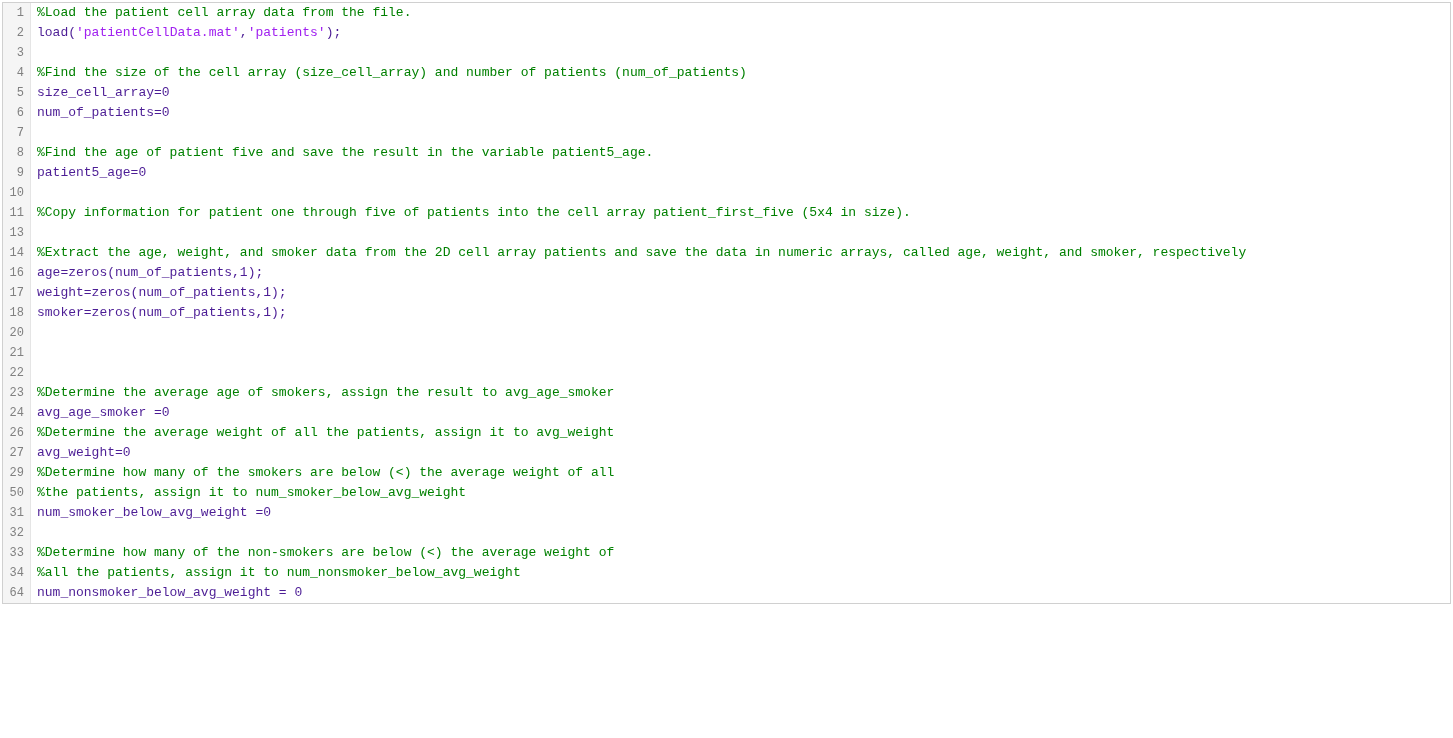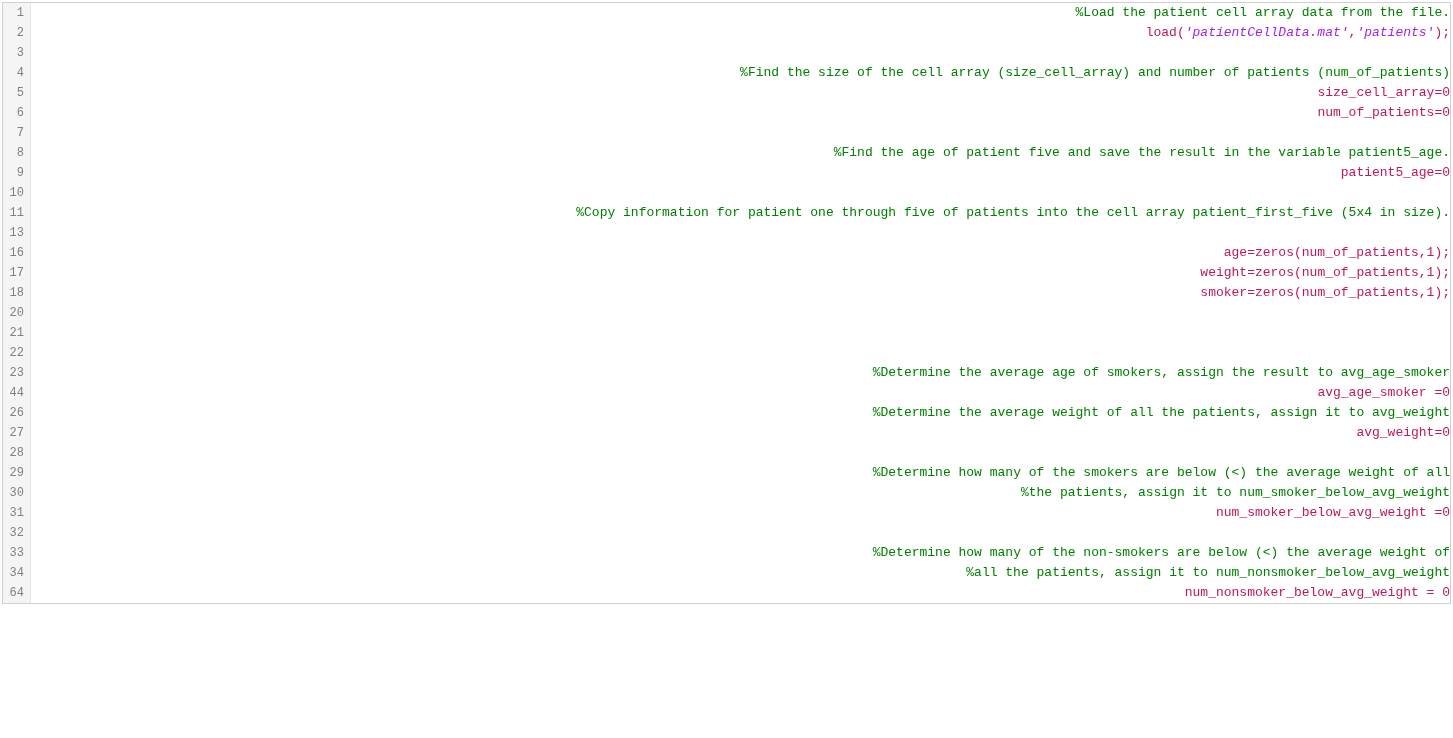--- a/index.html
+++ b/index.html
@@ -29,25 +29,24 @@
     color: #808080;
     background: #f5f5f5;
     border-right: 1px solid #e5e5e5;
     user-select: none;
     font-size: 12px;
   }
   .code {
     padding-left: 6px;
     white-space: pre;
     flex: 1;
-    text-align: right;
   }
   .tok-comment { color: #008000; }
-  .tok-string  { color: #a020f0; font-style: italic; }
-  .tok-default { color: #be185d; }
+  .tok-string  { color: #a020f0; }
+  .tok-default { color: #4c1d95; }
 </style>
 </head>
 <body>
 
 <div class="editor" id="editor-root">
     <div class="line">
       <div class="gutter">1</div>
       <div class="code"><span class="tok-comment">%Load the patient cell array data from the file.</span></div>
     </div>
     <div class="line">
@@ -88,20 +87,24 @@
     </div>
     <div class="line">
       <div class="gutter">11</div>
       <div class="code"><span class="tok-comment">%Copy information for patient one through five of patients into the cell array patient_first_five (5x4 in size).</span></div>
     </div>
     <div class="line">
       <div class="gutter">13</div>
       <div class="code"></div>
     </div>
     <div class="line">
+      <div class="gutter">14</div>
+      <div class="code"><span class="tok-comment">%Extract the age, weight, and smoker data from the 2D cell array patients and save the data in numeric arrays, called age, weight, and smoker, respectively</span></div>
+    </div>
+    <div class="line">
       <div class="gutter">16</div>
       <div class="code"><span class="tok-default">age=zeros(num_of_patients,1);</span></div>
     </div>
     <div class="line">
       <div class="gutter">17</div>
       <div class="code"><span class="tok-default">weight=zeros(num_of_patients,1);</span></div>
     </div>
     <div class="line">
       <div class="gutter">18</div>
       <div class="code"><span class="tok-default">smoker=zeros(num_of_patients,1);</span></div>
@@ -116,41 +119,37 @@
     </div>
     <div class="line">
       <div class="gutter">22</div>
       <div class="code"></div>
     </div>
     <div class="line">
       <div class="gutter">23</div>
       <div class="code"><span class="tok-comment">%Determine the average age of smokers, assign the result to avg_age_smoker</span></div>
     </div>
     <div class="line">
-      <div class="gutter">44</div>
+      <div class="gutter">24</div>
       <div class="code"><span class="tok-default">avg_age_smoker =0</span></div>
     </div>
     <div class="line">
       <div class="gutter">26</div>
       <div class="code"><span class="tok-comment">%Determine the average weight of all the patients, assign it to avg_weight</span></div>
     </div>
     <div class="line">
       <div class="gutter">27</div>
       <div class="code"><span class="tok-default">avg_weight=0</span></div>
     </div>
     <div class="line">
-      <div class="gutter">28</div>
-      <div class="code"></div>
-    </div>
-    <div class="line">
       <div class="gutter">29</div>
       <div class="code"><span class="tok-comment">%Determine how many of the smokers are below (&lt;) the average weight of all</span></div>
     </div>
     <div class="line">
-      <div class="gutter">30</div>
+      <div class="gutter">50</div>
       <div class="code"><span class="tok-comment">%the patients, assign it to num_smoker_below_avg_weight</span></div>
     </div>
     <div class="line">
       <div class="gutter">31</div>
       <div class="code"><span class="tok-default">num_smoker_below_avg_weight =0</span></div>
     </div>
     <div class="line">
       <div class="gutter">32</div>
       <div class="code"></div>
     </div>

